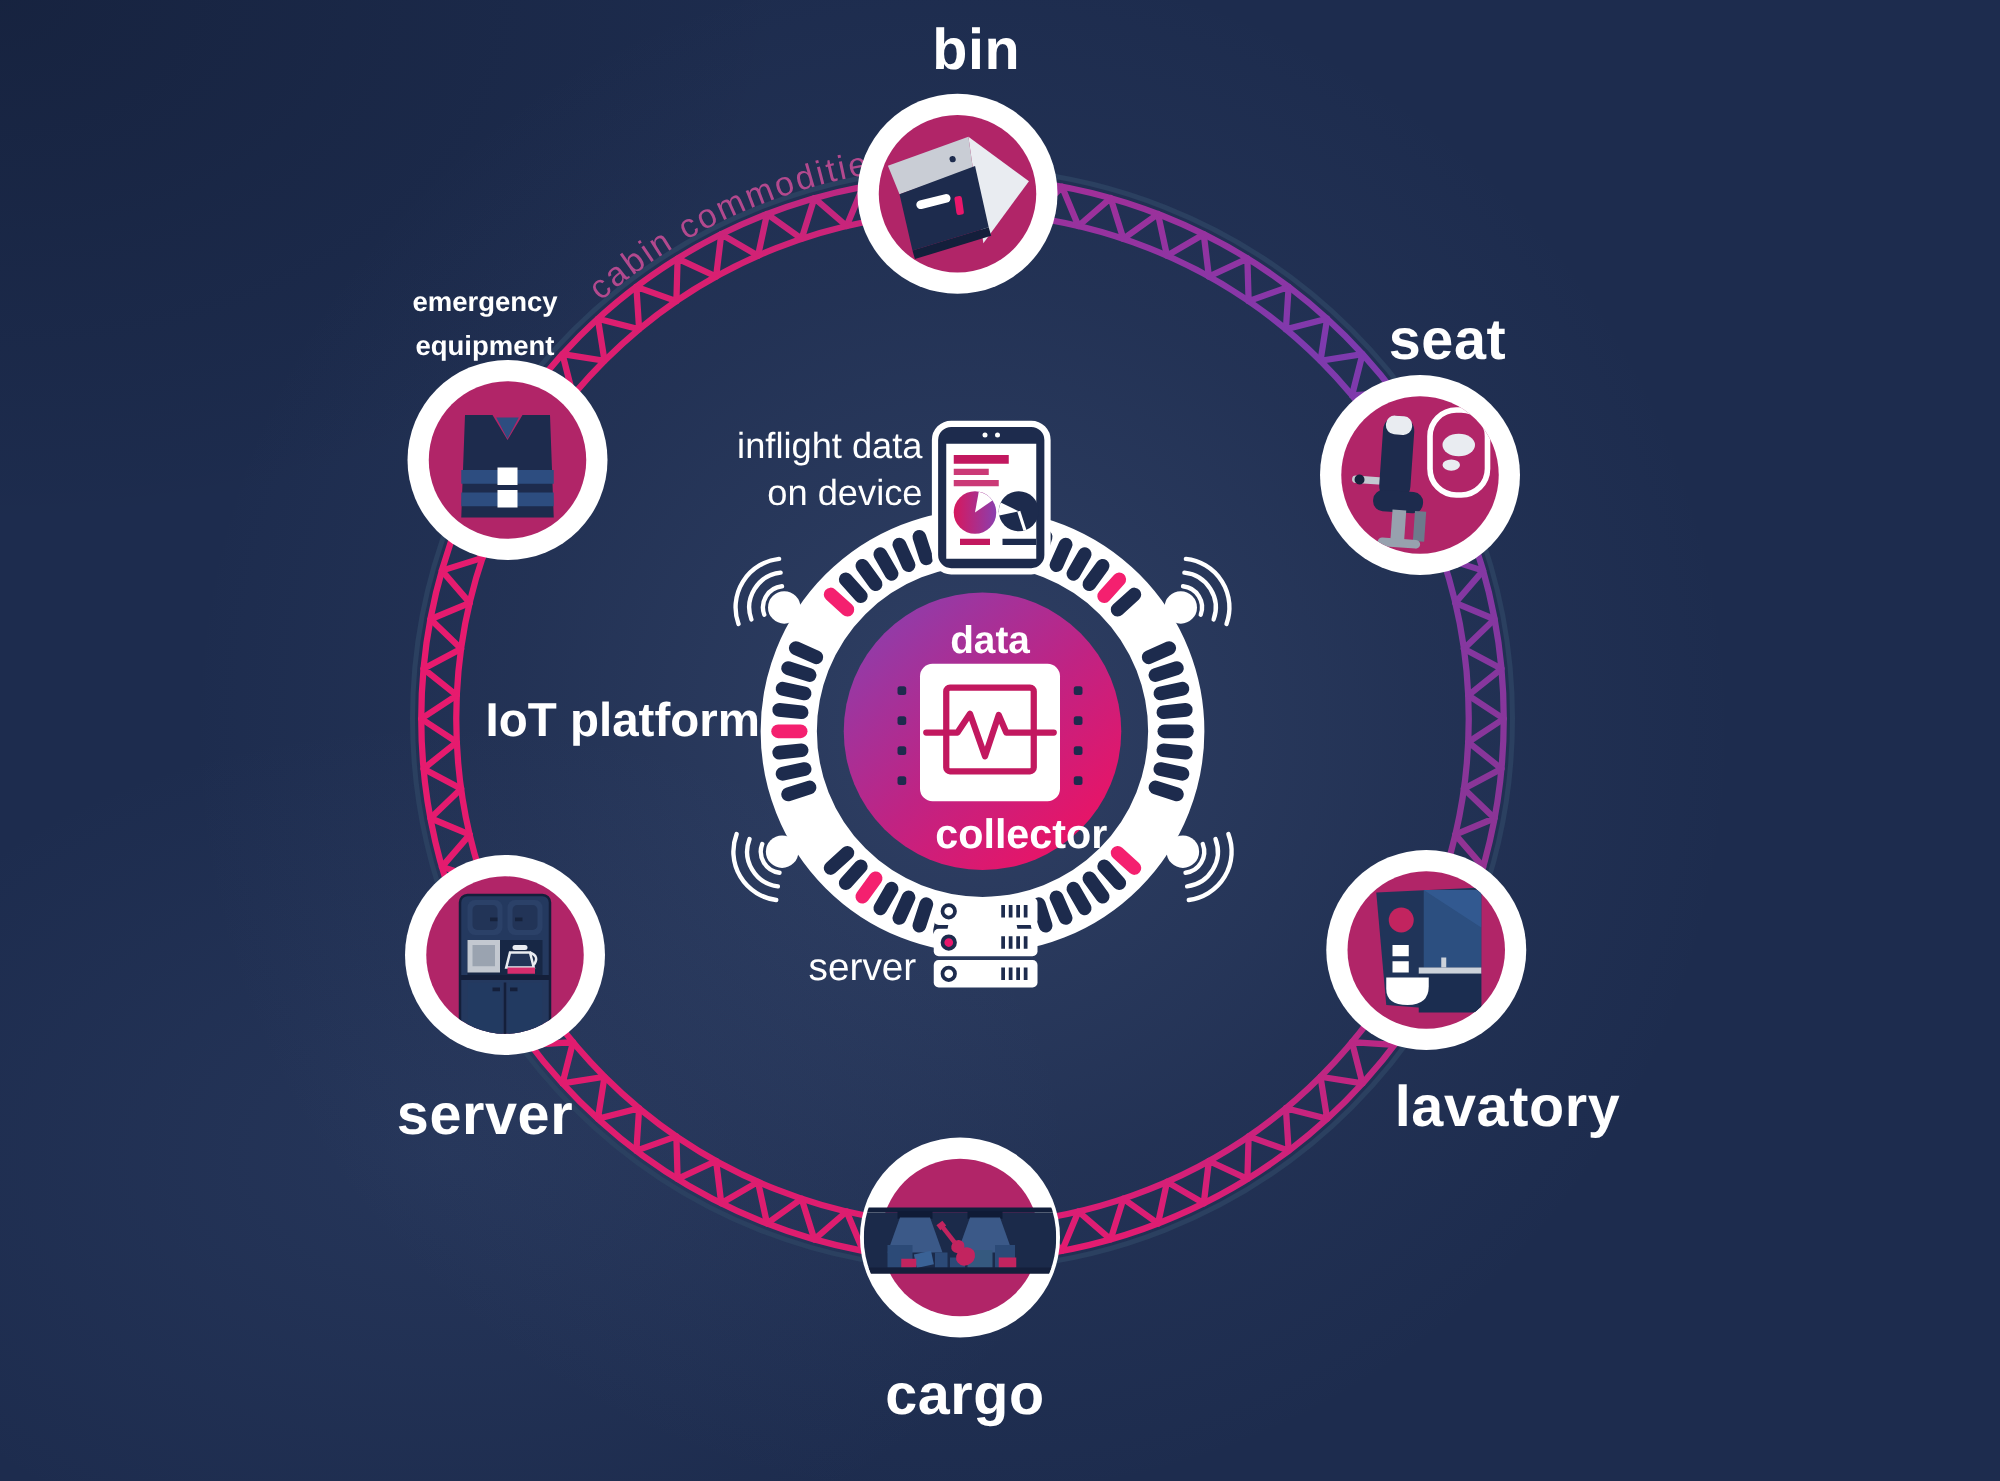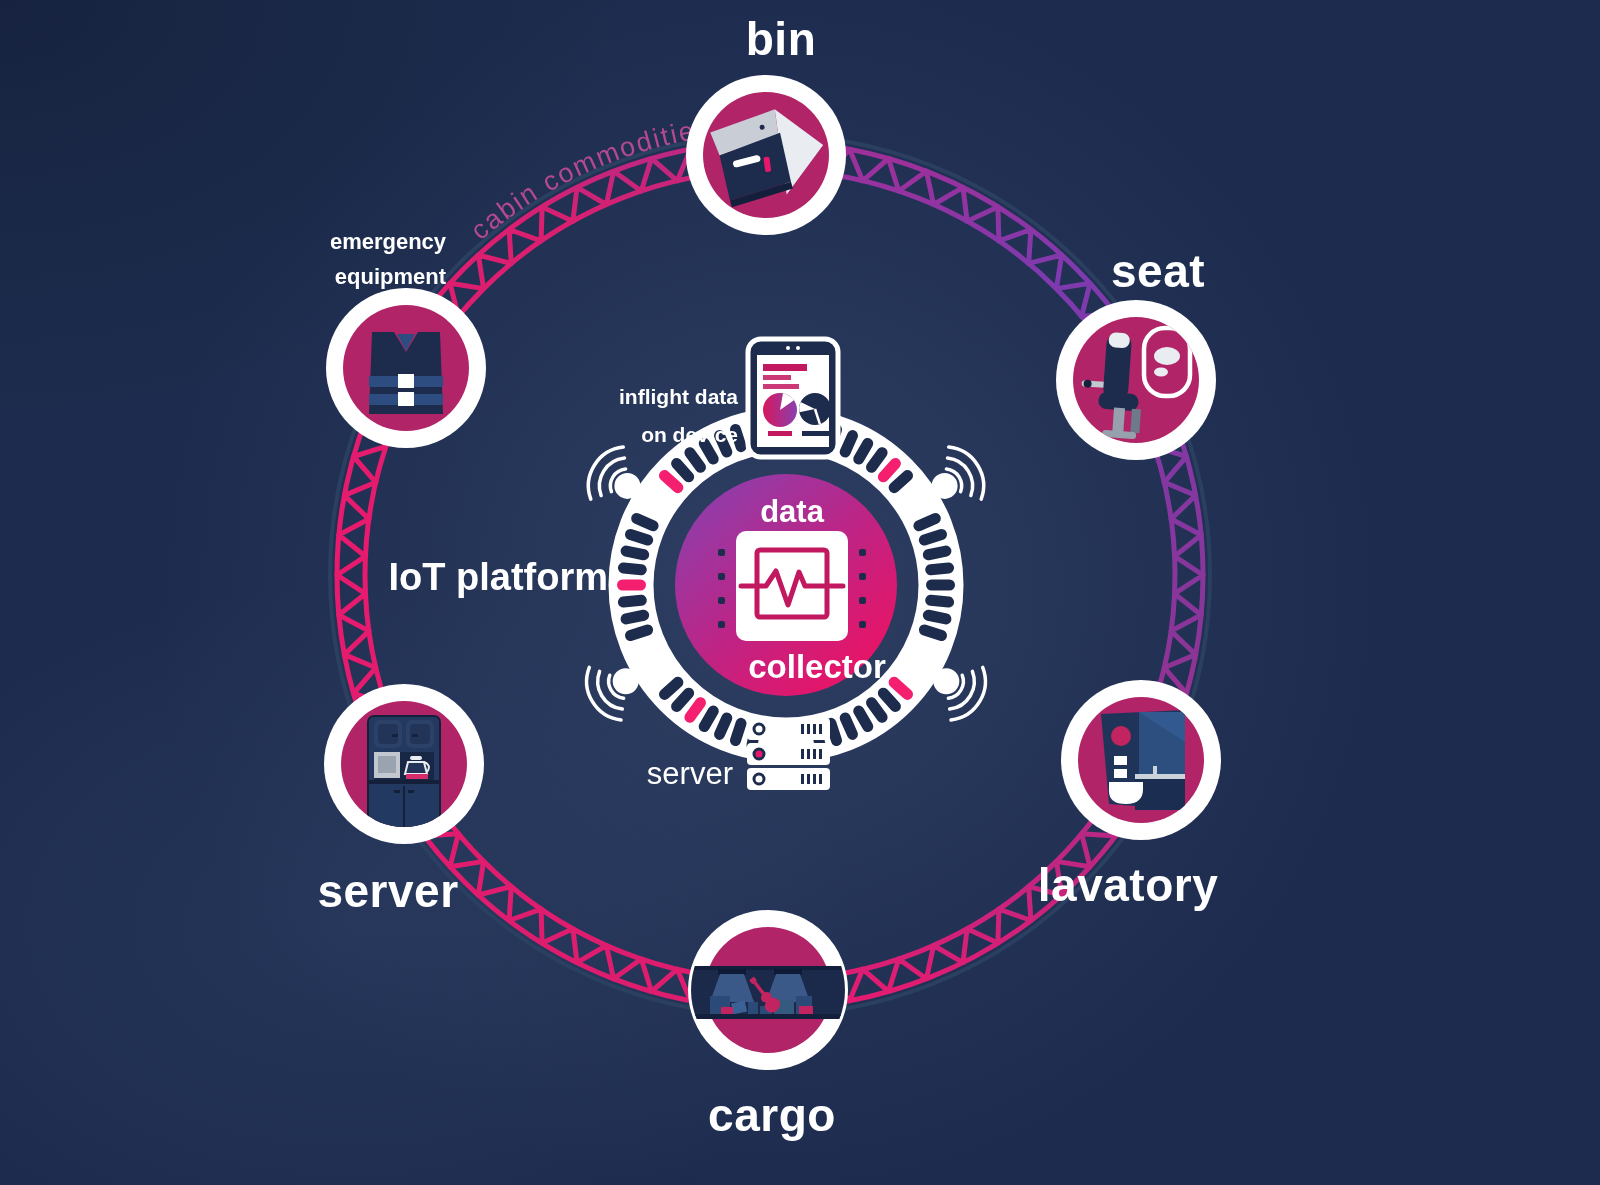--- a/index.html
+++ b/index.html
@@ -8,26 +8,26 @@
     font-family:"Liberation Sans", sans-serif;
     background:
       radial-gradient(620px 620px at 770px 585px, rgba(130,152,198,0.18), rgba(130,152,198,0.06) 58%, rgba(130,152,198,0) 100%),
       radial-gradient(820px 560px at 22% 78%, rgba(112,138,190,0.10), rgba(0,0,0,0) 62%),
       radial-gradient(900px 600px at 0% 0%, rgba(8,14,30,0.30), rgba(0,0,0,0) 70%),
       linear-gradient(#1d2c4e,#1d2c4e);
   }
   .stage svg.scene{position:absolute;left:0;top:0;}
   .labels{position:absolute;inset:0;pointer-events:none;}
   .lbl{position:absolute;color:#ffffff;white-space:nowrap;}
-  .lbl.center{transform:translateX(-50%);text-align:right;}
+  .lbl.center{transform:translateX(-50%);text-align:center;}
   .lbl.right{text-align:right;}
   .node-label{font-size:46px;font-weight:700;letter-spacing:0.5px;}
   .lbl-emergency{font-size:22px;font-weight:700;line-height:35px;}
   .lbl-iot{font-size:38px;font-weight:700;}
-  .lbl-device{font-size:21px;font-weight:700;line-height:38px;margin-top:40px;}
+  .lbl-device{font-size:29px;font-weight:400;line-height:38px;}
   .lbl-server{font-size:31px;font-weight:400;}
   .lbl-data{font-size:31px;font-weight:700;}
   .lbl-collector{font-size:33px;font-weight:700;margin-left:25px;}
   .arc-text{font-family:"Liberation Sans", sans-serif;font-size:27px;letter-spacing:2px;fill:#b3498e;}
 </style>
 </head>
 <body>
 
 <div class="stage">
 
@@ -321,21 +321,21 @@
         <rect x="-37" y="26" width="74" height="11" fill="#2d4d80"></rect>
         <rect x="-8" y="6" width="16" height="14" fill="#ffffff"></rect>
         <rect x="-8" y="24" width="16" height="14" fill="#ffffff"></rect>
       </g>
     </g>
   </svg>
 
   <div class="labels">
     <div class="lbl center node-label" style="left:781px;top:12px;">bin</div>
     <div class="lbl center node-label" style="left:1158px;top:244px;">seat</div>
-    <div class="lbl center node-label" style="left:1128px;top:858px;">lavatory</div>
+    <div class="lbl center node-label" style="left:1206px;top:858px;">lavatory</div>
     <div class="lbl center node-label" style="left:772px;top:1088px;">cargo</div>
     <div class="lbl center node-label" style="left:388px;top:864px;">server</div>
     <div class="lbl center lbl-emergency" style="left:388px;top:224px;">
       <span style="display:block">emergency</span>
       <span style="display:block">equipment</span>
     </div>
     <div class="lbl right lbl-iot" style="right:992px;top:556px;text-align:center;">IoT platform</div>
     <div class="lbl right lbl-device" style="right:862px;top:338px;">
       <span style="display:block">inflight data</span>
       <span style="display:block">on device</span>

